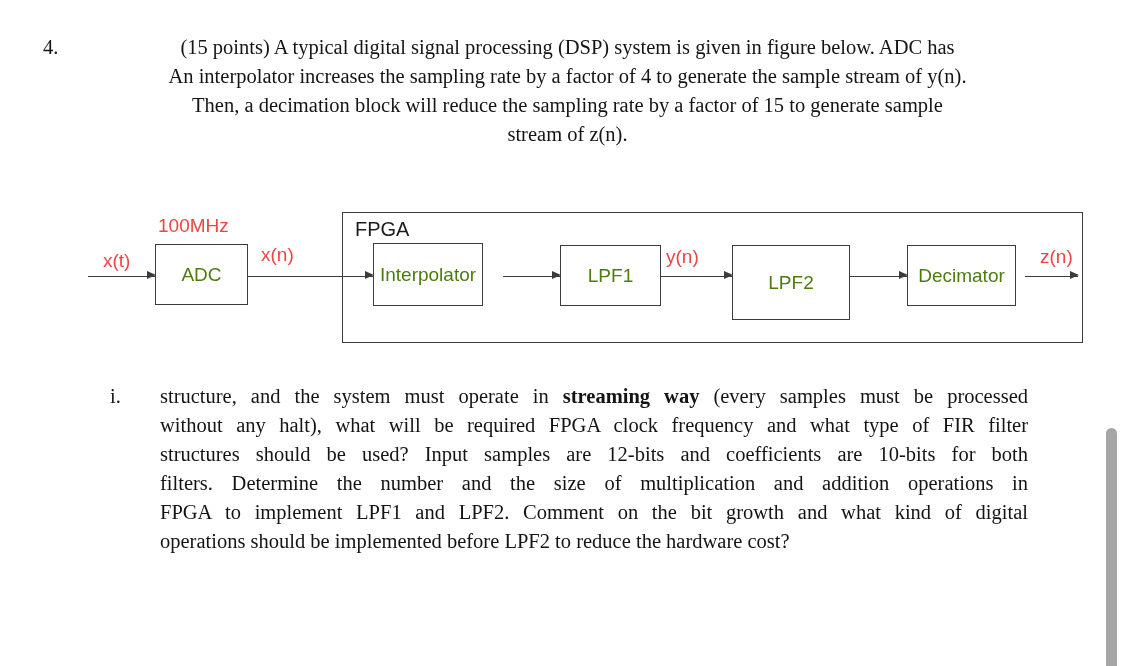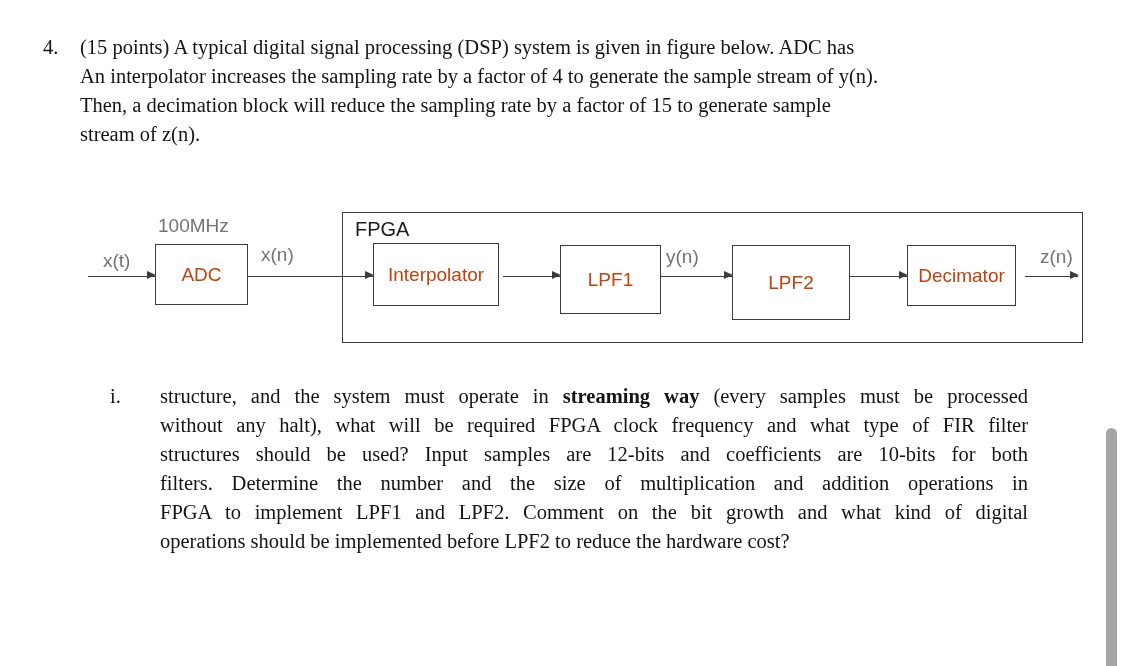--- a/index.html
+++ b/index.html
@@ -18,21 +18,21 @@
   .q-num {
     position: absolute;
     left: 43px; top: 33px;
     font-size: 20.5px; line-height: 29px;
     white-space: nowrap;
   }
   .q-lines {
     position: absolute;
     left: 80px; top: 33px;
     width: 975px;
-    font-size: 20.5px; line-height: 29px;
+    font-size: 20.5px; line-height: 29px; text-align: center;
   }
   .q-line { white-space: nowrap; }
 
   .sub-num {
     position: absolute;
     left: 110px; top: 382px;
     font-size: 20.5px; line-height: 29px;
   }
   .sub-lines {
     position: absolute;
@@ -43,21 +43,21 @@
   .sub-line { text-align: justify; text-align-last: justify; }
   .sub-line.last { text-align: left; text-align-last: left; }
   .sub-line b { font-weight: bold; }
 
   
   .diagram { position: absolute; left: 0; top: 0; width: 1125px; height: 666px; pointer-events: none; }
   .dg-label {
     position: absolute;
     font-family: "Liberation Sans", sans-serif;
     font-size: 19px;
-    color: #737373;
+    color: #ef4444;
     white-space: nowrap;
   }
   .fpga-box {
     position: absolute;
     left: 342px; top: 212px; width: 741px; height: 131px;
     border: 1.5px solid #3c3c3c;
     background: #ffffff;
   }
   .fpga-label {
     position: absolute;
@@ -66,26 +66,26 @@
     font-size: 20px;
     color: #1c1c1c;
   }
   .block {
     position: absolute;
     border: 1.5px solid #3c3c3c;
     background: #ffffff;
     display: flex; align-items: center; justify-content: center;
     font-family: "Liberation Sans", sans-serif;
     font-size: 19px;
-    color: #c2410c;
+    color: #4d7c0f;
     white-space: nowrap;
   }
   .blk-adc        { left: 155px; top: 244px; width: 93px;  height: 61px; }
-  .blk-interp     { left: 373px; top: 243px; width: 126px; height: 63px; }
-  .blk-lpf1       { left: 560px; top: 245px; width: 101px; height: 69px; }
+  .blk-interp     { left: 373px; top: 243px; width: 110px; height: 63px; }
+  .blk-lpf1       { left: 560px; top: 245px; width: 101px; height: 61px; }
   .blk-lpf2       { left: 732px; top: 245px; width: 118px; height: 75px; }
   .blk-decimator  { left: 907px; top: 245px; width: 109px; height: 61px; }
 
   .lbl-clock { left: 158px;  top: 215px; }
   .lbl-xt    { left: 103px;  top: 250px; }
   .lbl-xn    { left: 261px;  top: 244px; }
   .lbl-yn    { left: 666px;  top: 246px; }
   .lbl-zn    { left: 1040px; top: 246px; }
 
   .arrow {

